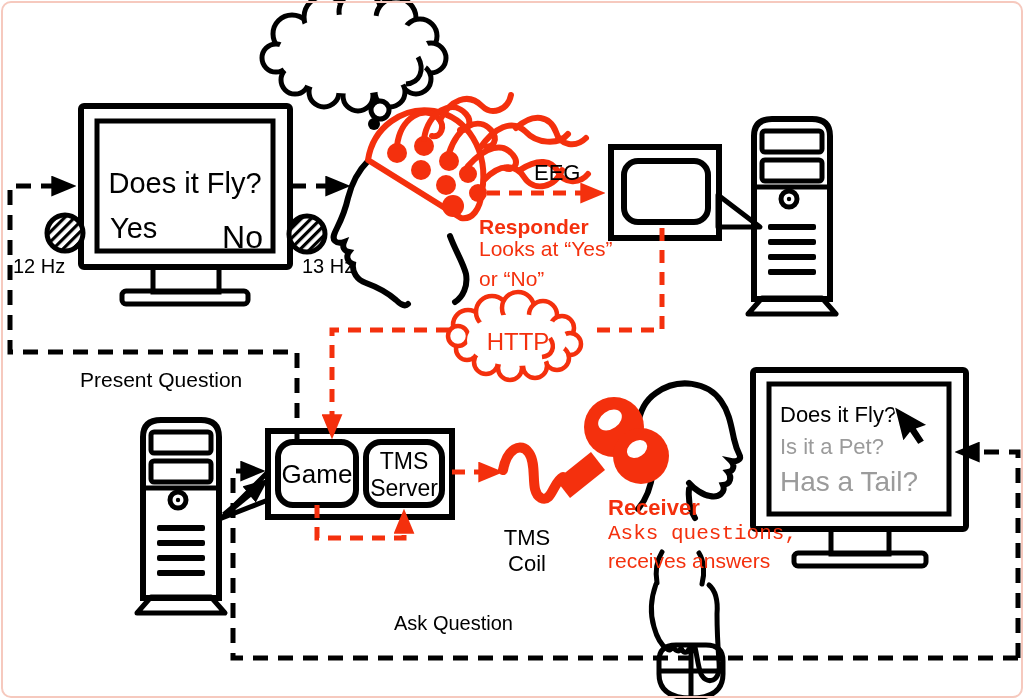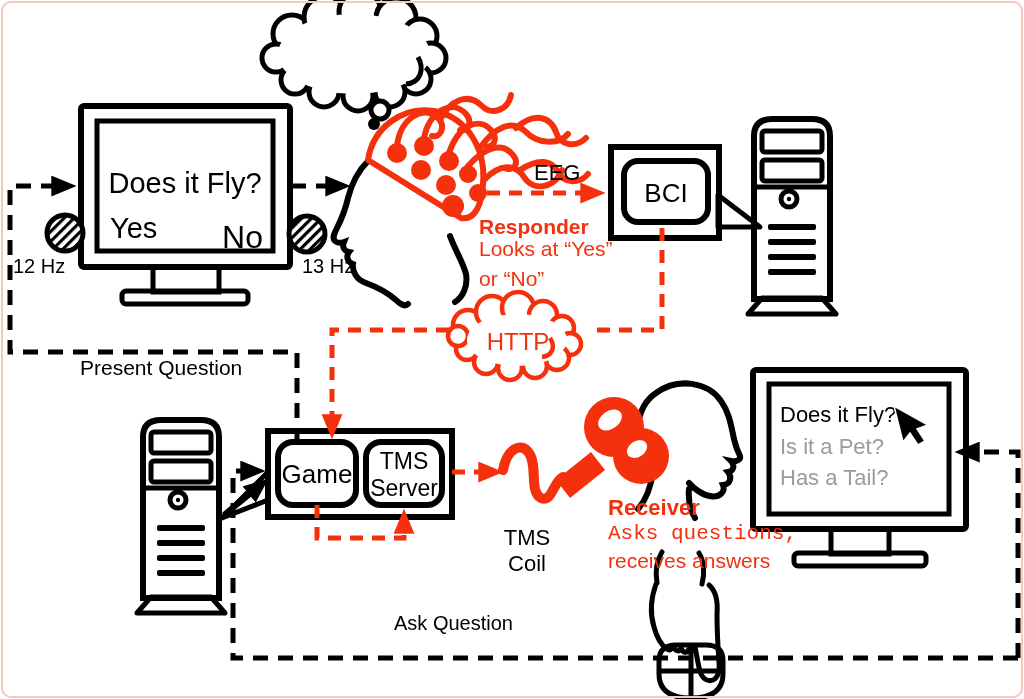--- a/index.html
+++ b/index.html
@@ -223,34 +223,33 @@
 
 <div class="t center" style="left:97px;top:166px;width:176px;font-size:29px;">Does it Fly?</div>
 <div class="t" style="left:110px;top:211px;font-size:29px;">Yes</div>
 <div class="t right" style="left:200px;top:218px;width:63px;font-size:32px;">No</div>
 <div class="t" style="left:13px;top:254px;font-size:20px;">12 Hz</div>
 <div class="t" style="left:302px;top:254px;font-size:20px;">13 Hz</div>
 <div class="t" style="left:534px;top:160px;font-size:22px;">EEG</div>
 <div class="t red bold" style="left:479px;top:214px;font-size:21px;">Responder</div>
 <div class="t red" style="left:479px;top:236px;font-size:21px;">Looks at “Yes”</div>
 <div class="t red" style="left:479px;top:266px;font-size:21px;">or “No”</div>
-<div class="t center" style="left:620px;top:178px;width:92px;font-size:26px;">BCI</div>
 <div class="t red center" style="left:462px;top:328px;width:112px;font-size:24px;">HTTP</div>
-<div class="t" style="left:80px;top:355px;font-size:21px;">Present Question</div>
+<div class="t" style="left:80px;top:367px;font-size:21px;">Present Question</div>
 <div class="t" style="left:394px;top:611px;font-size:20px;">Ask Question</div>
 <div class="t center" style="left:277px;top:459px;width:80px;font-size:26px;">Game</div>
 <div class="t center two-line" style="left:362px;top:448px;width:84px;font-size:23px;line-height:1.18;">
   <span>TMS</span>
   <span>Server</span>
 </div>
 <div class="t center two-line" style="left:492px;top:525px;width:70px;font-size:22px;line-height:1.2;">
   <span>TMS</span>
   <span>Coil</span>
 </div>
 <div class="t red bold" style="left:608px;top:495px;font-size:22px;">Receiver</div>
 <div class="t red" style="left:608px;top:521px;font-size:21px;font-family:Liberation Mono, monospace;">Asks questions,</div>
 <div class="t red" style="left:608px;top:548px;font-size:21px;">receives answers</div>
 <div class="t" style="left:780px;top:402px;font-size:22px;">Does it Fly?</div>
 <div class="t gray" style="left:780px;top:434px;font-size:22px;">Is it a Pet?</div>
-<div class="t gray" style="left:780px;top:465px;font-size:22px;">Has a Tail?</div>
+<div class="t gray" style="left:780px;top:465px;font-size:28px;">Has a Tail?</div>
 
 <div class="pink-frame"></div>
 </div>
 
 </body></html>

